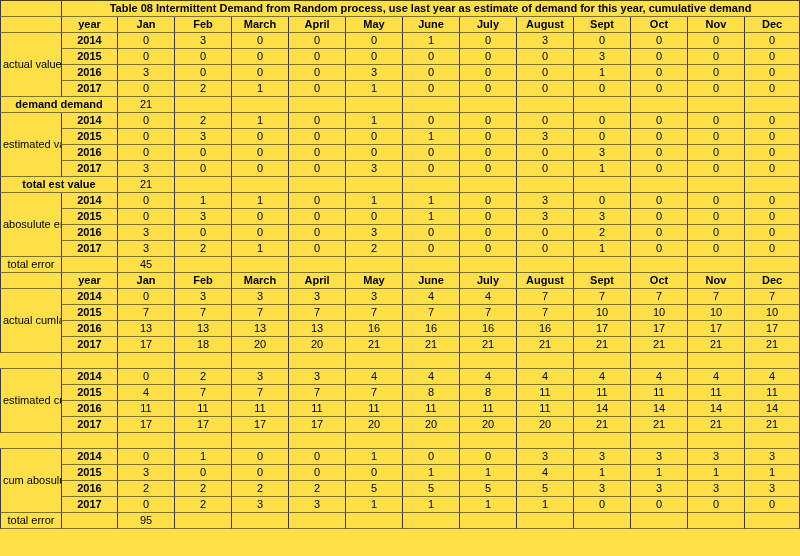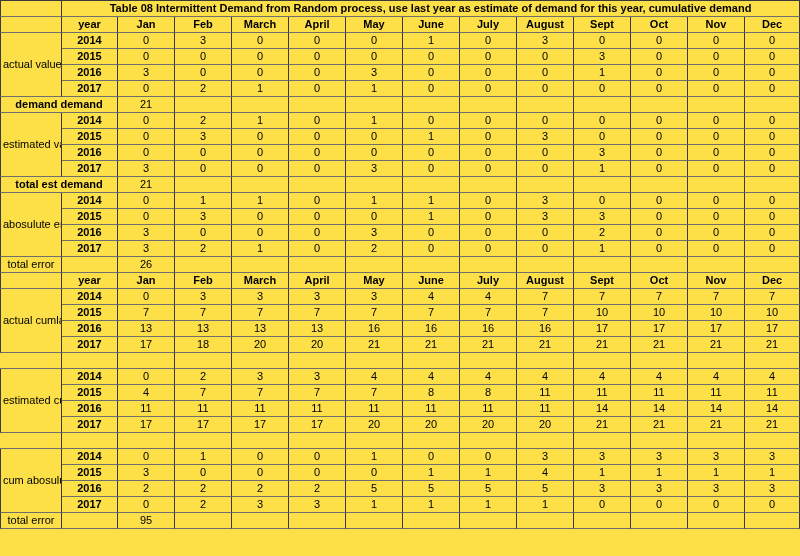--- a/index.html
+++ b/index.html
@@ -222,21 +222,21 @@
           <td class="thickb">3</td>
           <td class="thickb">0</td>
           <td class="thickb">0</td>
           <td class="thickb">0</td>
           <td class="thickb">1</td>
           <td class="thickb">0</td>
           <td class="thickb">0</td>
           <td class="thickb">0</td>
         </tr>
         <tr>
-          <td class="first left b thickb" colspan="2">total est demand</td>
+          <td class="first left b thickb" colspan="2">total est value</td>
           <td class="thickb">21</td>
           <td class="thickb"></td>
           <td class="thickb"></td>
           <td class="thickb"></td>
           <td class="thickb"></td>
           <td class="thickb"></td>
           <td class="thickb"></td>
           <td class="thickb"></td>
           <td class="thickb"></td>
           <td class="thickb"></td>
@@ -300,21 +300,21 @@
           <td class="thickb">0</td>
           <td class="thickb">0</td>
           <td class="thickb">1</td>
           <td class="thickb">0</td>
           <td class="thickb">0</td>
           <td class="thickb">0</td>
         </tr>
         <tr>
           <td class="first left thickb" colspan="1">total error</td>
           <td class="thickb"></td>
-          <td class="thickb">26</td>
+          <td class="thickb">45</td>
           <td class="thickb"></td>
           <td class="thickb"></td>
           <td class="thickb"></td>
           <td class="thickb"></td>
           <td class="thickb"></td>
           <td class="thickb"></td>
           <td class="thickb"></td>
           <td class="thickb"></td>
           <td class="thickb"></td>
           <td class="thickb"></td>

